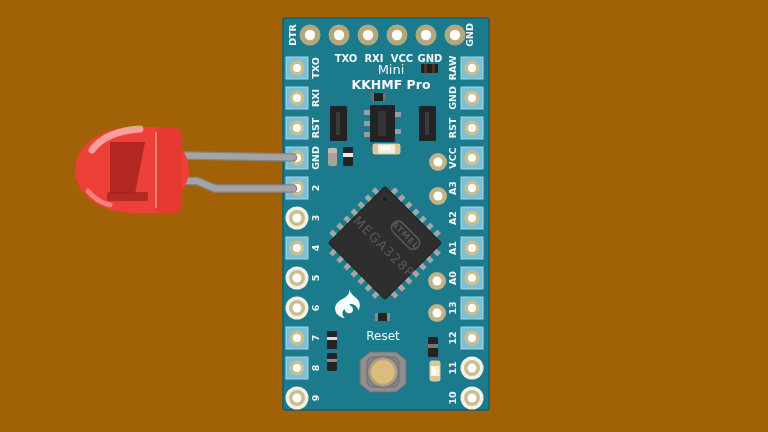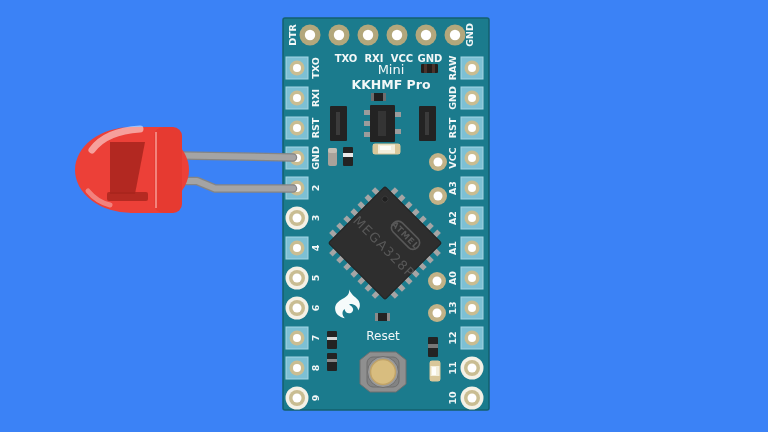--- a/index.html
+++ b/index.html
@@ -1,16 +1,16 @@
 <!DOCTYPE html>
 <html><head>
 <meta charset="utf-8">
 <style>
   html,body{margin:0;padding:0;background:#ffffff;}
-  .canvas{position:relative;width:768px;height:432px;background:#3b82f6;overflow:hidden;
+  .canvas{position:relative;width:768px;height:432px;background:#a16207;overflow:hidden;
           font-family:"DejaVu Sans", sans-serif;}
   svg text{font-family:"DejaVu Sans", sans-serif;}
   .pinlbl{font-size:9.5px;font-weight:bold;fill:#f2f7f7;}
   .toplbl{font-size:10px;font-weight:bold;fill:#f2f7f7;}
   .silk{fill:#f2f7f7;}
 </style>
 </head>
 <body>
 
 <div class="canvas">

